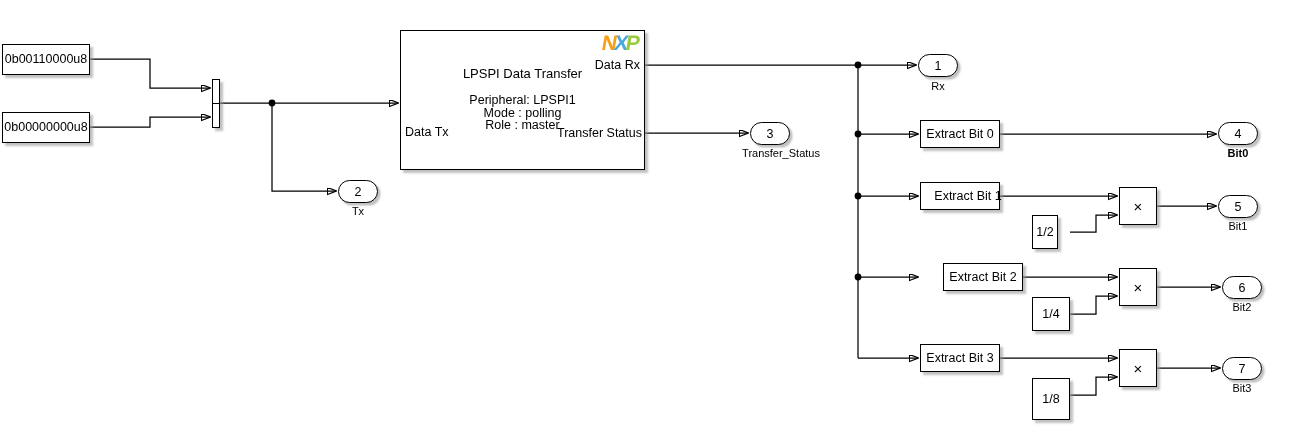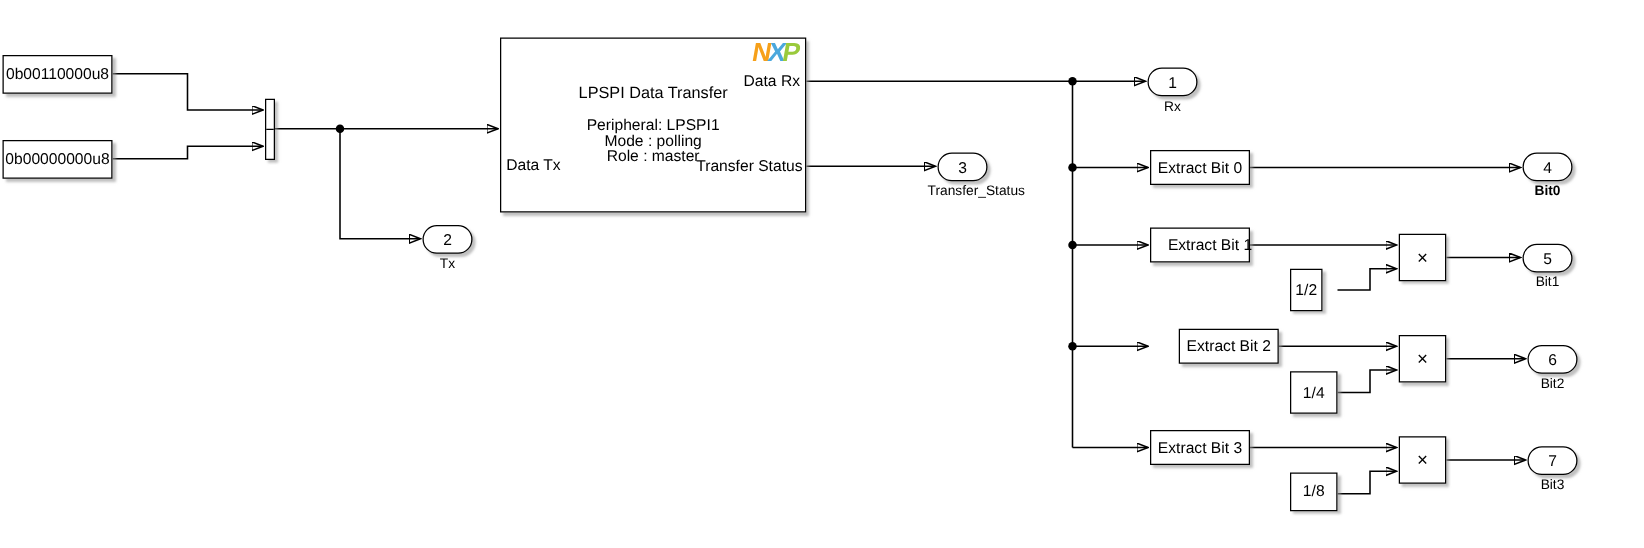--- a/index.html
+++ b/index.html
@@ -100,21 +100,21 @@
     <div class="inner-label" style="right:2px;top:96px;">Transfer Status</div>
   </div>
 
   <div class="blk" style="left:920px;top:120px;width:80px;height:28px;">Extract Bit 0</div>
   <div class="blk" style="left:920px;top:182px;width:80px;height:28px;padding-left:16px;">Extract Bit 1</div>
   <div class="blk" style="left:943px;top:263px;width:80px;height:28px;">Extract Bit 2</div>
   <div class="blk" style="left:920px;top:344px;width:80px;height:28px;text-align:center;">Extract Bit 3</div>
 
   <div class="blk" style="left:1032px;top:215px;width:26px;height:34px;">1/2</div>
   <div class="blk" style="left:1032px;top:297px;width:38px;height:34px;">1/4</div>
-  <div class="blk" style="left:1032px;top:378px;width:38px;height:31px;">1/8</div>
+  <div class="blk" style="left:1032px;top:378px;width:38px;height:42px;">1/8</div>
 
   <div class="blk" style="left:1119px;top:187px;width:38px;height:38px;">
     <span class="prod-sym">×</span>
   </div>
   <div class="blk" style="left:1119px;top:268px;width:38px;height:38px;">
     <span class="prod-sym">×</span>
   </div>
   <div class="blk" style="left:1119px;top:349px;width:38px;height:38px;">
     <span class="prod-sym">×</span>
   </div>

